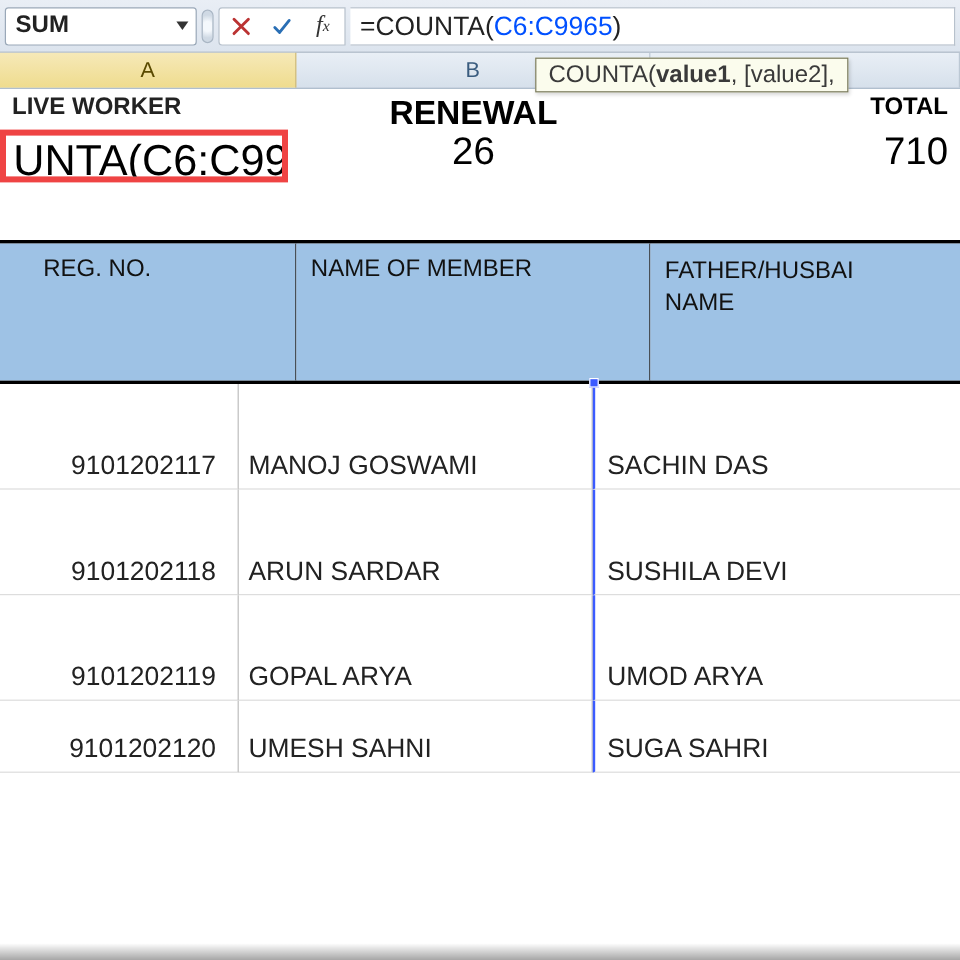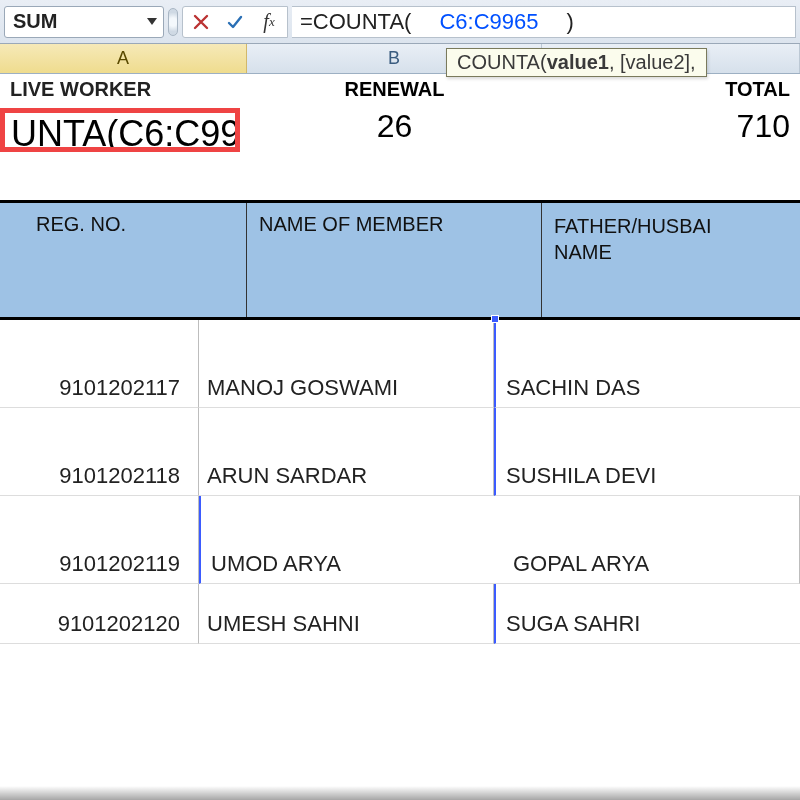--- a/index.html
+++ b/index.html
@@ -70,21 +70,20 @@
     height: 32px;
     background: #fff;
     border: 1px solid #b7c1cc;
     border-left: none;
     display: flex;
     align-items: center;
     font-size: 22px;
     padding: 0 8px;
     color: #222;
     font-family: Arial, sans-serif;
-    gap: 28px;
   }
   .formula-input .blue { color: #0050ff; }
   .tooltip {
     position: absolute;
     top: 48px;
     left: 446px;
     background: #fbfced;
     border: 1px solid #7a7a5c;
     font-size: 20px;
     padding: 2px 10px;
@@ -116,21 +115,21 @@
 
   .upper-labels {
     display:flex;
     font-size:22px;
   }
   .upper-labels > div { padding: 4px 10px; }
 
   .row-upper { height: 34px; }
 
   .cellA1 { width:247px; font-family: "Arial Black", Arial; font-weight:900; letter-spacing:0px; color:#222; font-size:20px; padding-left:2px; }
-  .cellB1 { width:295px; text-align:center; font-family:"Arial Black", Arial; font-weight:900; font-size:20px; }
+  .cellB1 { width:295px; text-align:center; font-family:"Arial Black", Arial; font-weight:900; font-size:28px; }
   .cellC1 { flex:1; text-align:right; padding-right:6px; font-family:"Arial Black", Arial; font-weight:900; font-size:20px; }
 
   .upper-values { display:flex; height:56px; align-items:flex-start; font-size:32px; }
   .cellA2-wrap { width:247px; padding:0; }
   .cellA2 {
     border: 5px solid #ef4444;
     background:#fff;
     padding: 2px 6px;
     font-size:36px;
     display:inline-block;
@@ -274,22 +273,22 @@
       <div class="dc dcB">MANOJ GOSWAMI</div>
       <div class="dc dcC">SACHIN DAS<span class="sel-handle"></span></div>
     </div>
     <div class="drow">
       <div class="dc dcA">9101202118</div>
       <div class="dc dcB">ARUN SARDAR</div>
       <div class="dc dcC">SUSHILA DEVI</div>
     </div>
     <div class="drow">
       <div class="dc dcA">9101202119</div>
+      <div class="dc dcB">GOPAL ARYA</div>
       <div class="dc dcC">UMOD ARYA</div>
-      <div class="dc dcB">GOPAL ARYA</div>
     </div>
     <div class="drow" style="height:60px;">
       <div class="dc dcA">9101202120</div>
       <div class="dc dcB">UMESH SAHNI</div>
       <div class="dc dcC">SUGA SAHRI</div>
     </div>
   </div>
 
 </div>
 

